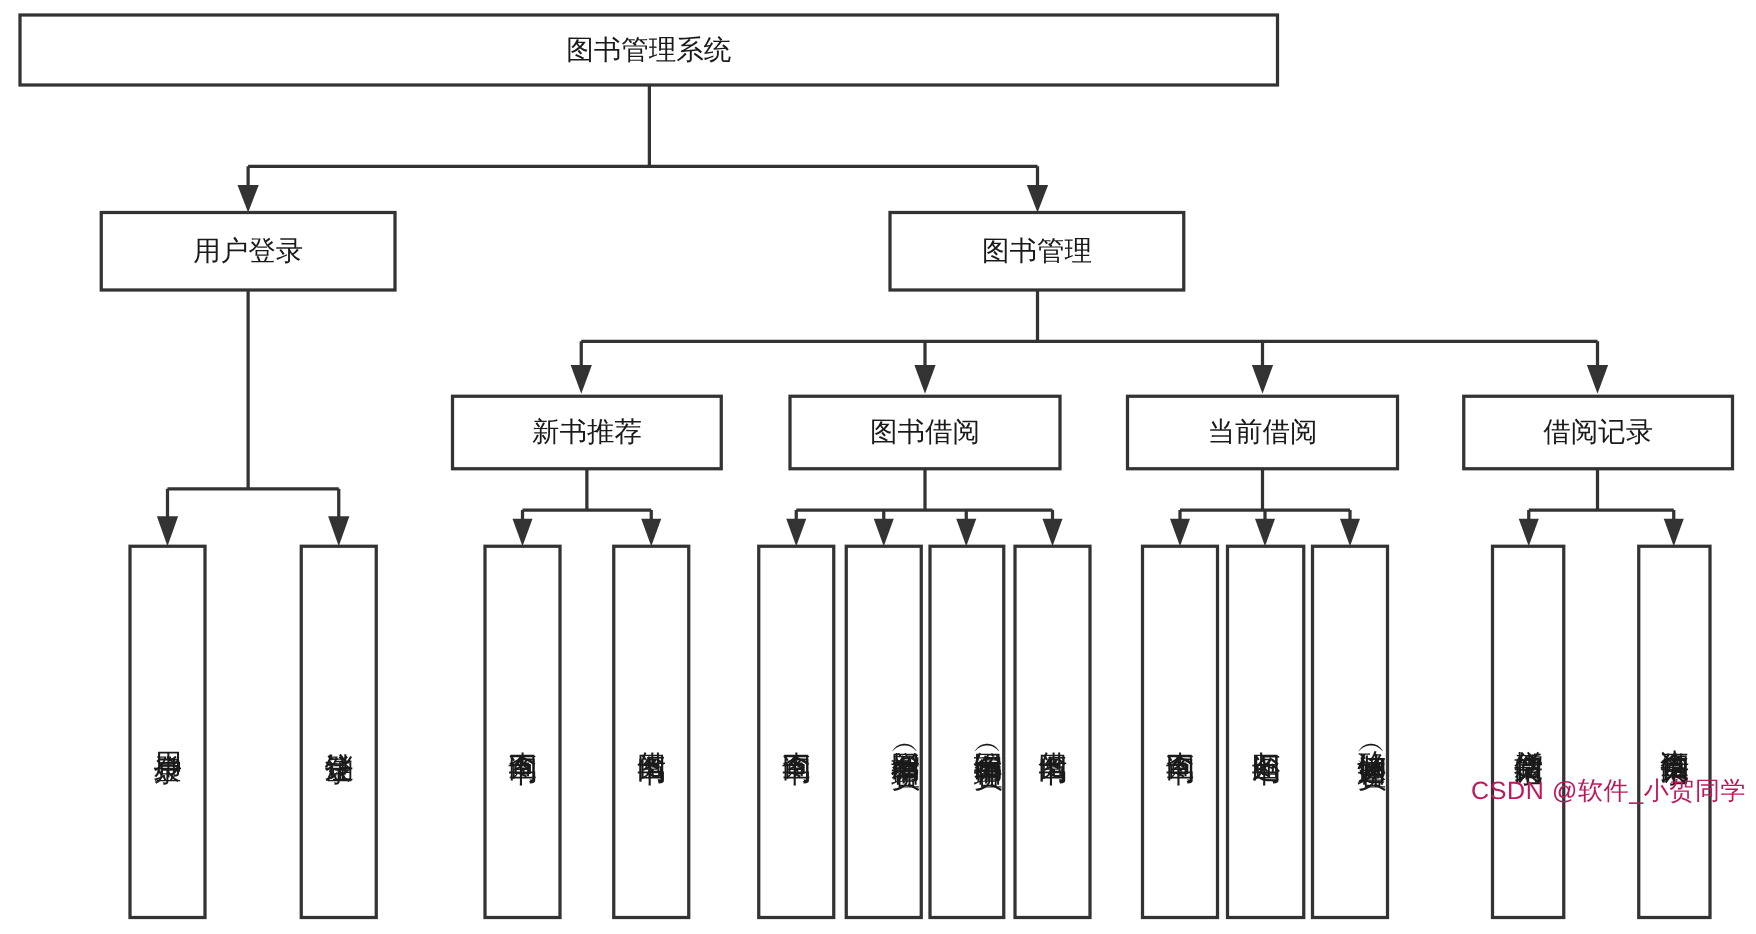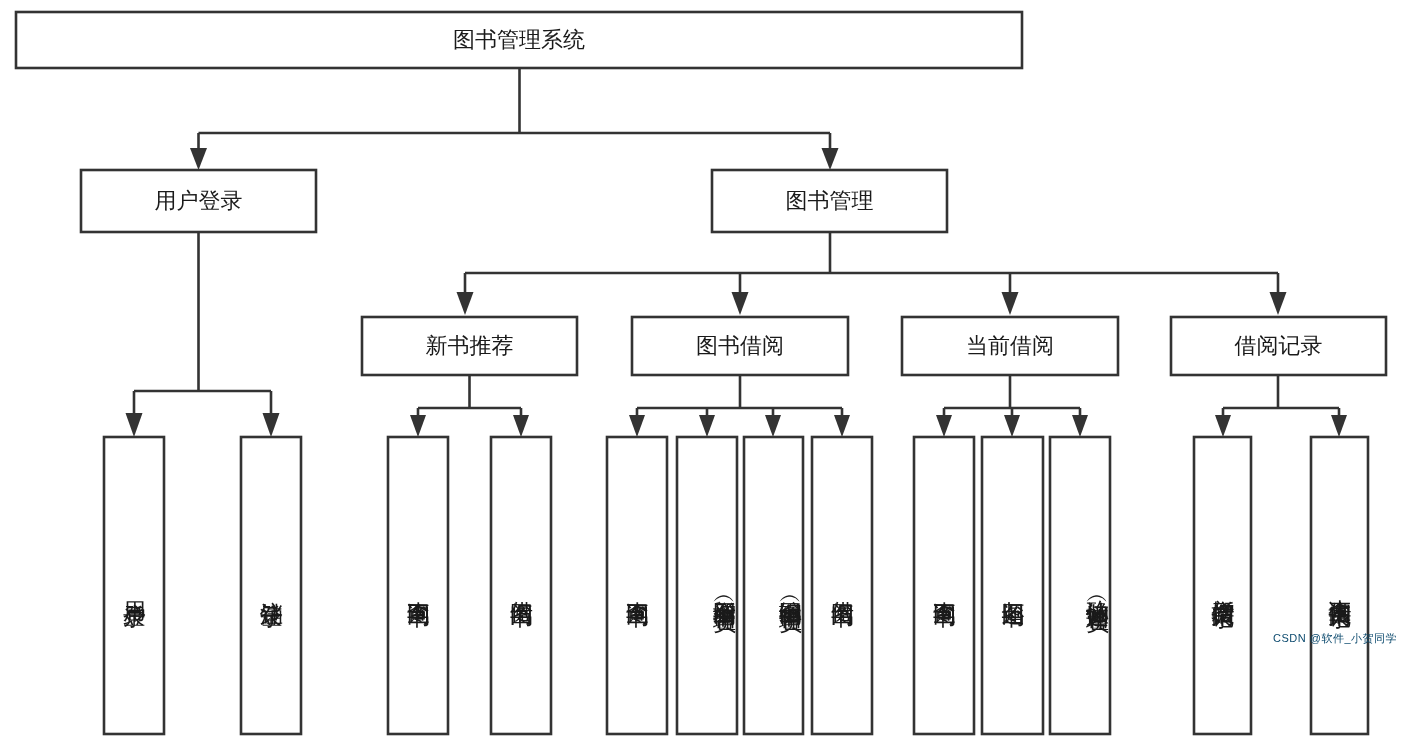--- a/index.html
+++ b/index.html
@@ -47,22 +47,22 @@
     font-size: 22px;
     fill: #1a1a1a;
     text-anchor: middle;
     dominant-baseline: middle;
   }
   .watermark {
     position: absolute;
     right: 8px;
     bottom: 4px;
     font-family: "Liberation Sans", "DejaVu Sans", sans-serif;
-    font-size: 11px;
-    color: #0c4a6e;
+    font-size: 20px;
+    color: #be185d;
     letter-spacing: 0.5px;
     white-space: nowrap;
     user-select: none;
   }
   .leaf-label {
     position: absolute;
     display: flex;
     align-items: center;
     justify-content: center;
     writing-mode: vertical-rl;

